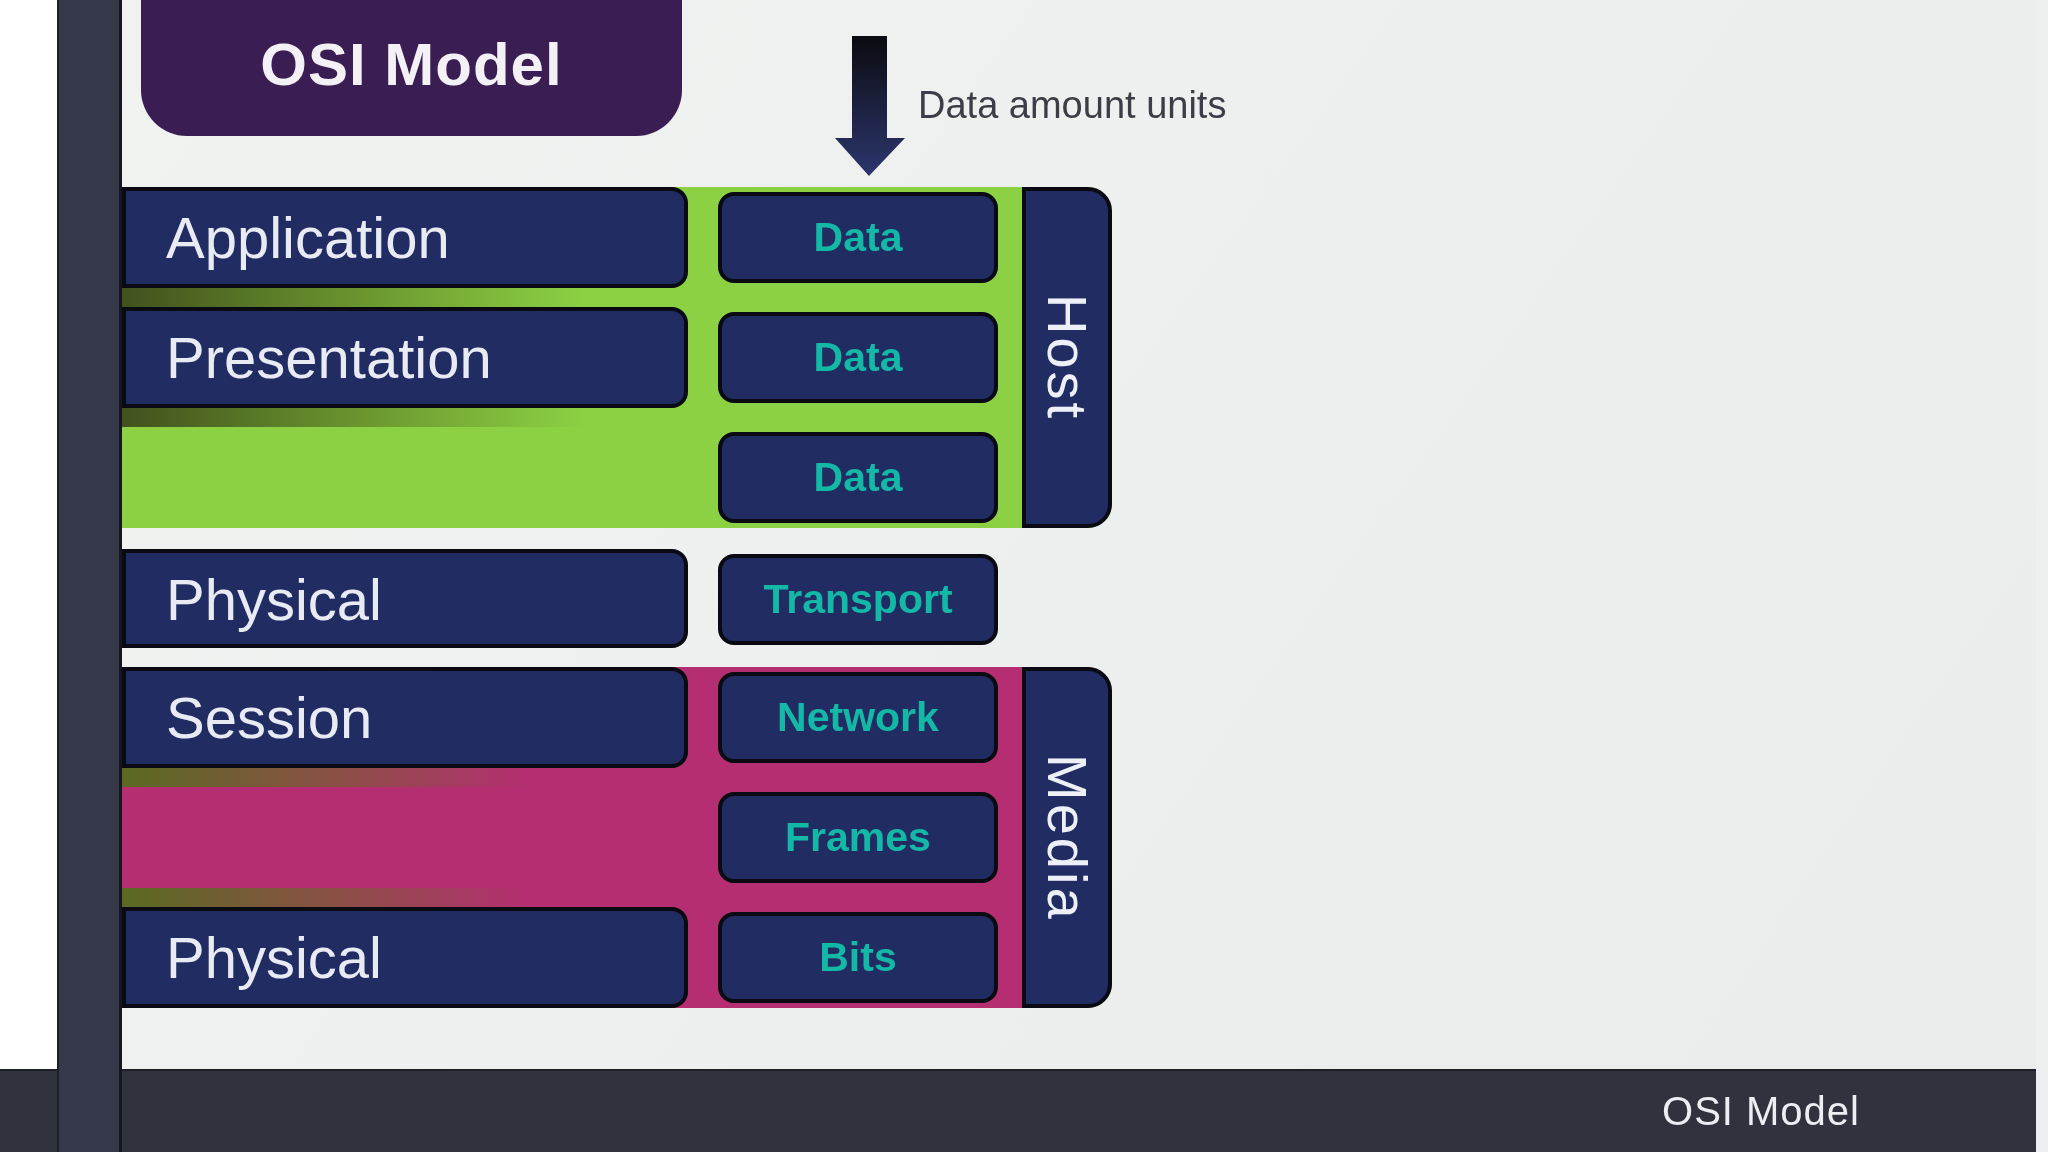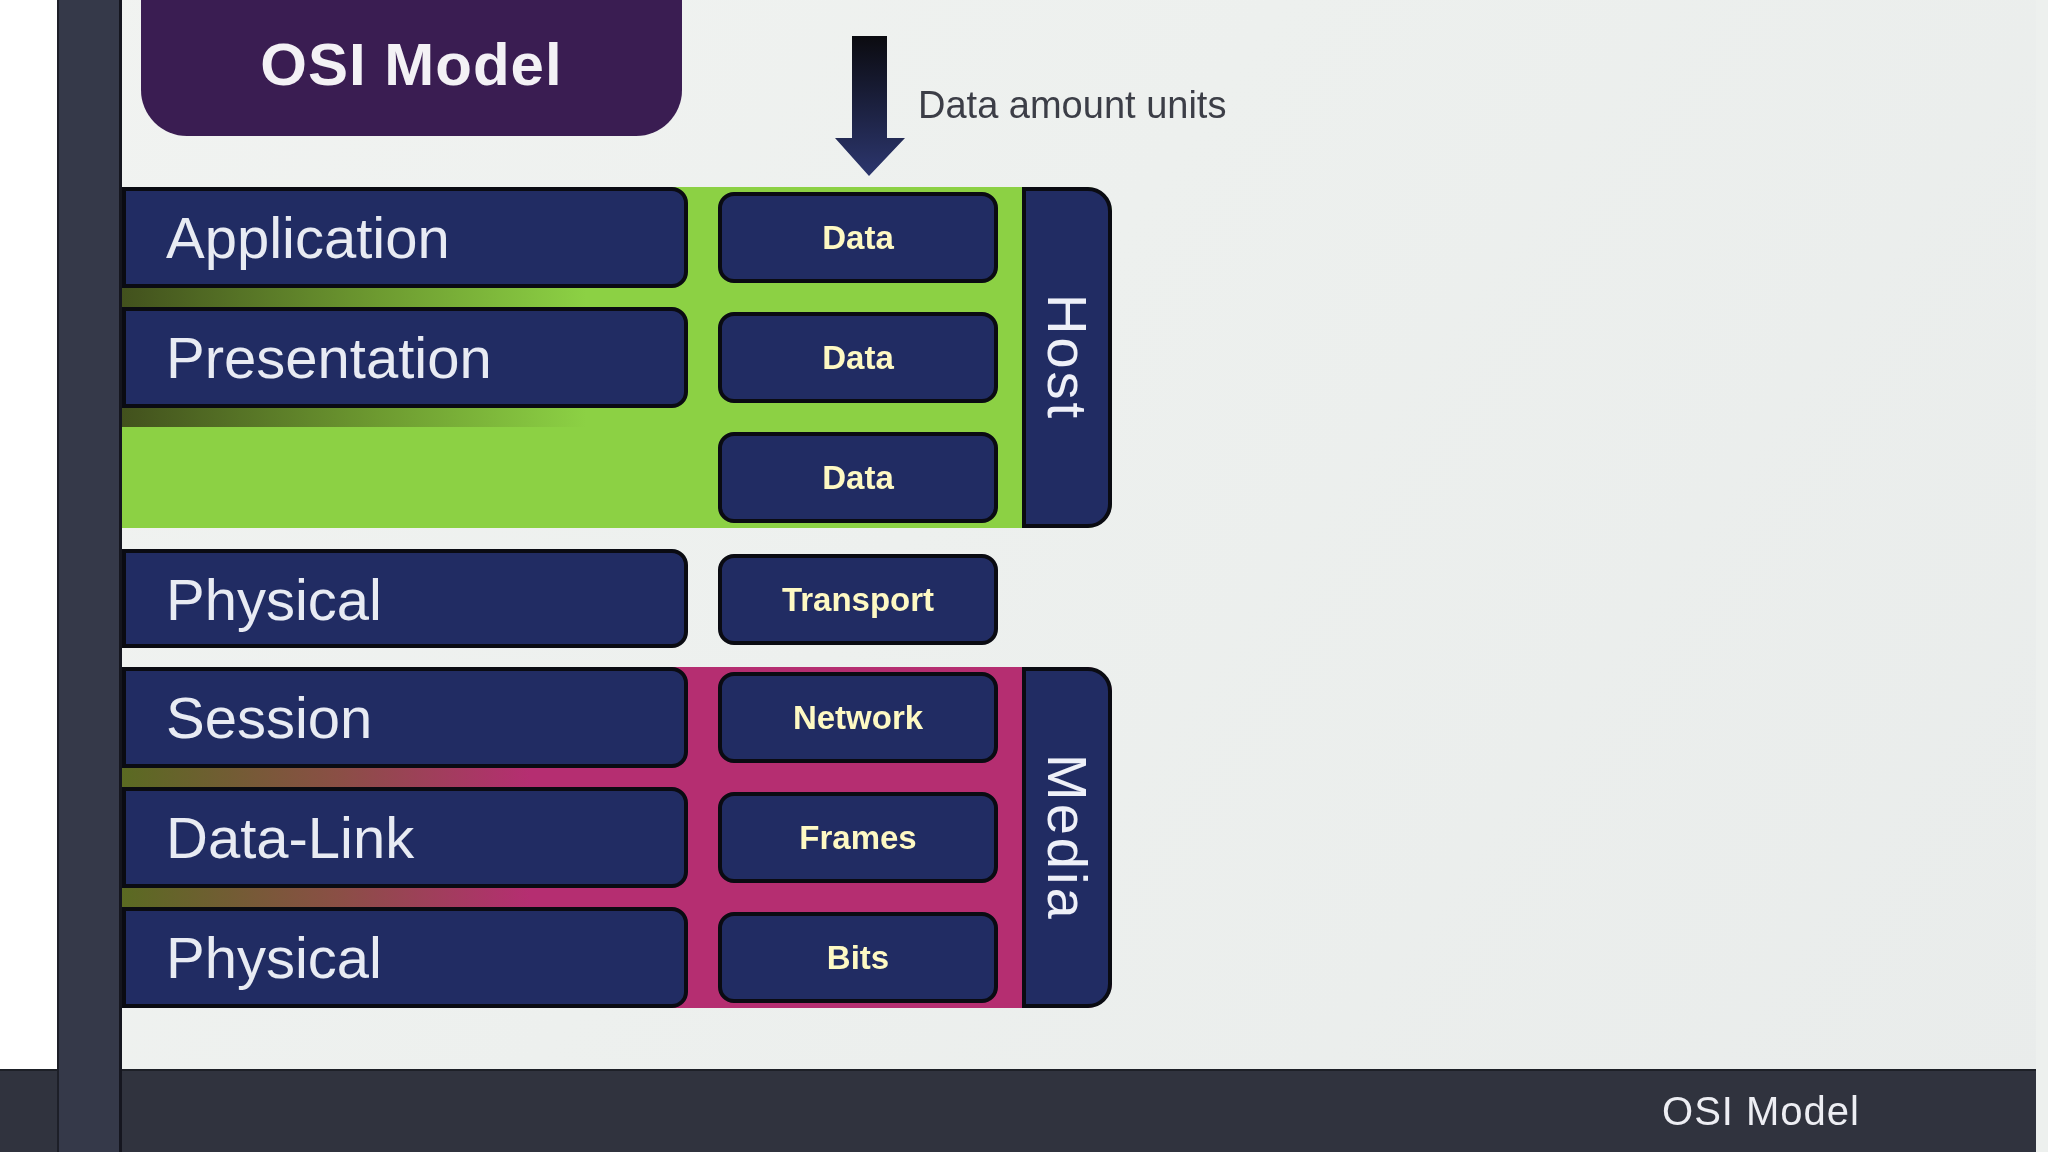--- a/index.html
+++ b/index.html
@@ -35,21 +35,21 @@
   .strip.media{background:linear-gradient(90deg,#5a6a22 0%,#8a4f45 38%,#b52e71 72%);}
   
   .layer-box{left:122px;width:566px;height:101px;background:#212c63;
     border:4px solid #0a0b12;border-radius:0 16px 16px 0;box-sizing:border-box;z-index:3;text-decoration:underline;}
   .layer-box .label{position:absolute;left:40px;top:0;height:93px;line-height:93px;
     font-size:58px;color:#e8ebf3;white-space:nowrap;}
   
   .unit-box{left:718px;width:280px;height:91px;background:#212c63;
     border:4px solid #0a0b12;border-radius:16px;box-sizing:border-box;z-index:3;}
   .unit-box .label{position:absolute;left:0;width:100%;top:0;height:83px;line-height:83px;
-    text-align:center;font-weight:bold;font-size:33px;color:#fef9c3;}
+    text-align:center;font-weight:bold;font-size:41px;color:#14b8a6;}
   
   .group-box{left:1022px;width:90px;height:341px;background:#212c63;
     border:4px solid #0a0b12;border-radius:0 24px 24px 0;box-sizing:border-box;z-index:3;}
   .group-box .label{position:absolute;left:0;top:0;width:82px;height:333px;
     writing-mode:vertical-rl;text-align:center;line-height:82px;
     font-size:56px;color:#eef0f8;letter-spacing:3px;}
 </style>
 </head>
 <body>
 
@@ -105,23 +105,20 @@
     <div class="label">Transport</div>
   </div>
 
   <div class="abs panel" id="media-panel"></div>
   <div class="abs strip media" style="top:768px"></div>
   <div class="abs strip media" style="top:888px"></div>
 
   <div class="abs layer-box" style="top:667px">
     <div class="label">Session</div>
   </div>
-  <div class="abs layer-box" style="top:787px">
-    <div class="label">Data-Link</div>
-  </div>
   <div class="abs layer-box" style="top:907px">
     <div class="label">Physical</div>
   </div>
 
   <div class="abs unit-box" style="top:672px">
     <div class="label">Network</div>
   </div>
   <div class="abs unit-box" style="top:792px">
     <div class="label">Frames</div>
   </div>

